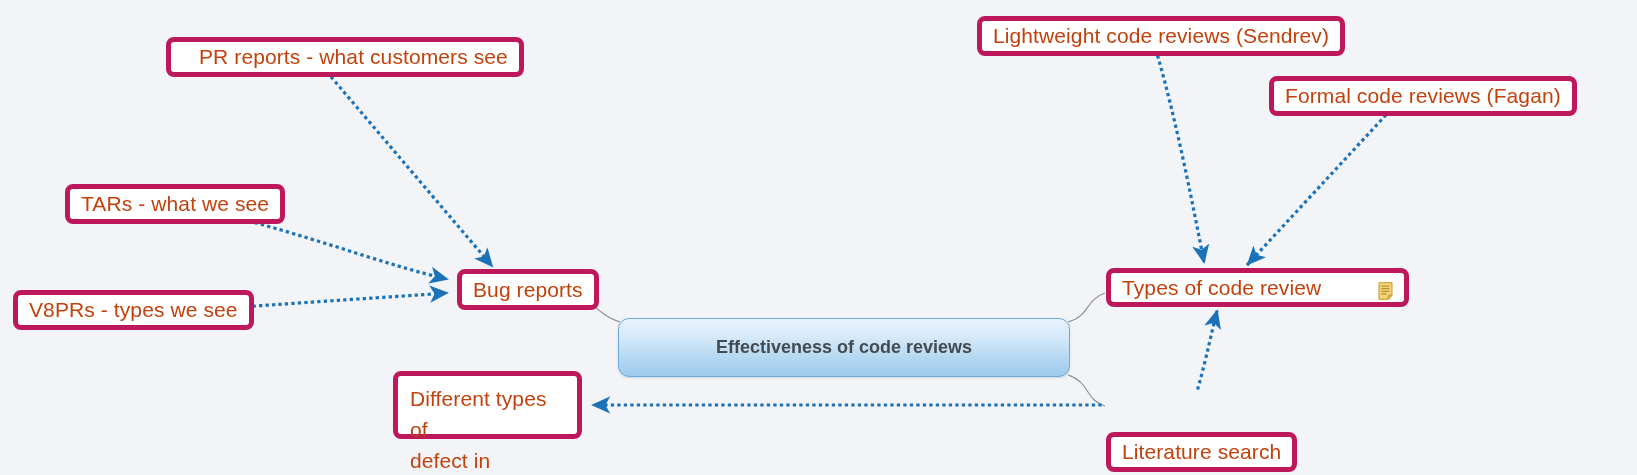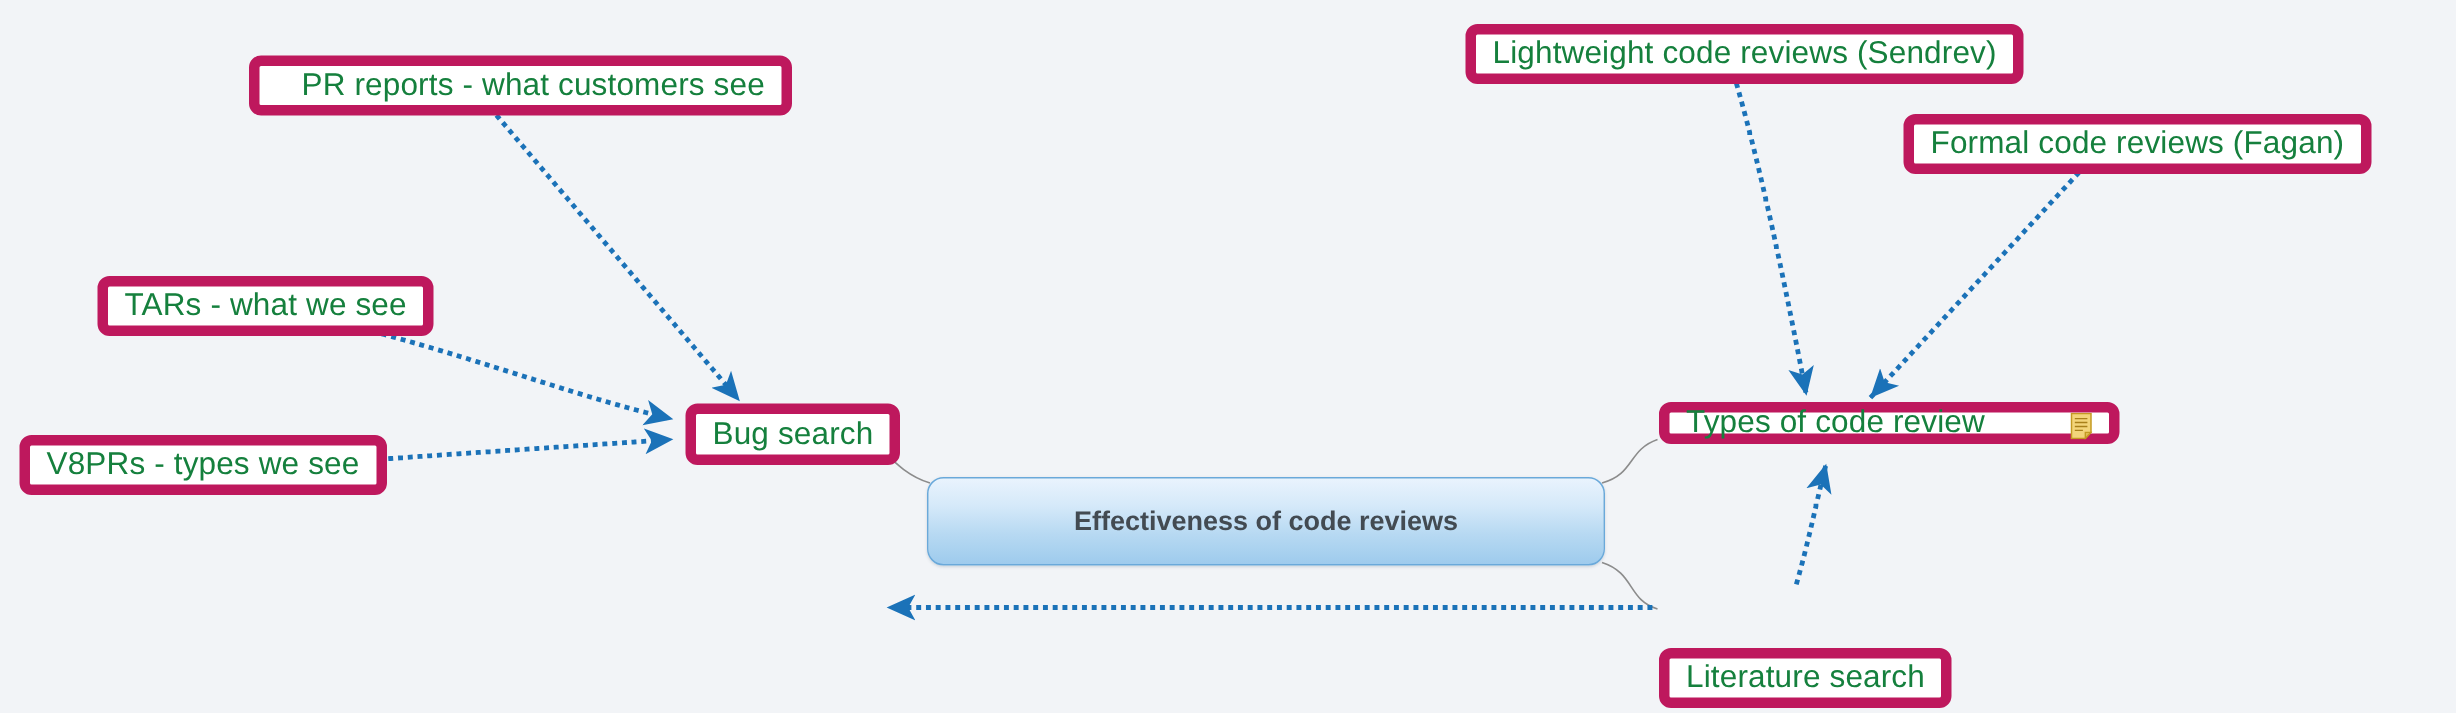--- a/index.html
+++ b/index.html
@@ -10,23 +10,23 @@
     overflow:hidden;
     position:relative;
   }
   #canvas{position:absolute;inset:0;width:1637px;height:475px;}
   .edges{position:absolute;left:0;top:0;width:1637px;height:475px;pointer-events:none;}
 
   .node{
     position:absolute;
     box-sizing:border-box;
     background:#ffffff;
-    border:7px solid #be185d;
+    border:5px solid #be185d;
     border-radius:8px;
-    color:#15803d;
+    color:#c2410c;
     font-size:21px;
     line-height:26px;
     display:flex;
     align-items:center;
     justify-content:flex-start;
     padding:5px 11px;
     white-space:nowrap;
     letter-spacing:0.1px;
   }
   .node.multiline{
@@ -103,25 +103,29 @@
 
   <div class="node" style="left:65px;top:184px;height:40px;">
     <span>TARs - what we see</span>
   </div>
 
   <div class="node" style="left:13px;top:290px;height:40px;">
     <span>V8PRs - types we see</span>
   </div>
 
   <div class="node" style="left:457px;top:269px;height:41px;">
-    <span>Bug search</span>
+    <span>Bug reports</span>
   </div>
 
+  <div class="node multiline" style="left:393px;top:371px;width:189px;height:68px;">
+    <span class="line">Different types of</span>
+    <span class="line">defect in software</span>
+  </div>
 
-  <div class="node" style="left:1106px;top:268px;height:28px;gap:48px;">
+  <div class="node" style="left:1106px;top:268px;height:39px;gap:48px;">
     <span>Types of code review</span>
     <span class="note-icon">
       <svg viewBox="0 0 15 18" width="15" height="18" xmlns="http://www.w3.org/2000/svg">
         <path d="M1,0.7 L14,0.7 L14,13.2 L10.2,17.3 L1,17.3 Z" fill="#f3d57a" stroke="#c49a22" stroke-width="1"></path>
         <path d="M14,13.2 L10.2,13.2 L10.2,17.3 Z" fill="#e0bc52" stroke="#c49a22" stroke-width="0.9"></path>
         <path d="M3.2,4.1 H11.6 M3.2,6.7 H11.6 M3.2,9.3 H11.6 M3.2,11.9 H8.6" stroke="#a8801a" stroke-width="0.95"></path>
       </svg>
     </span>
   </div>
 

